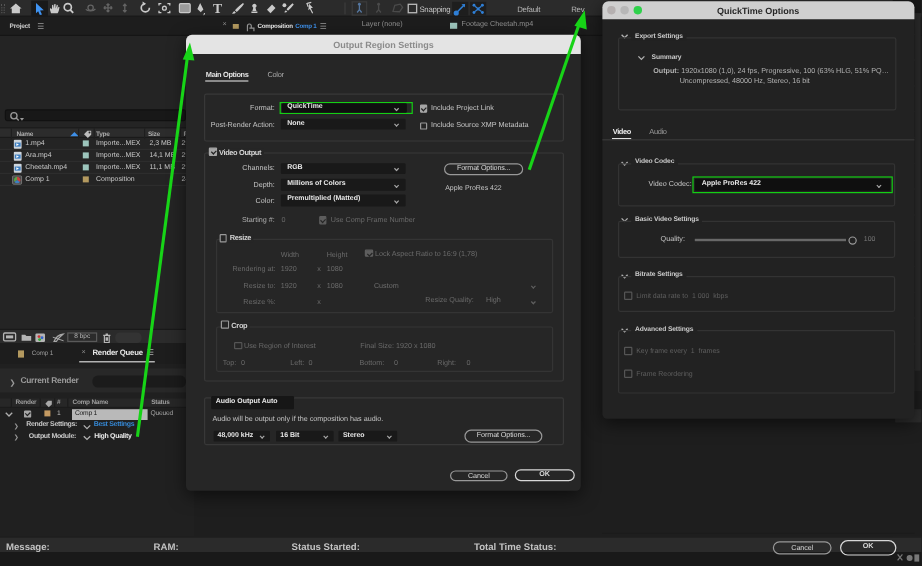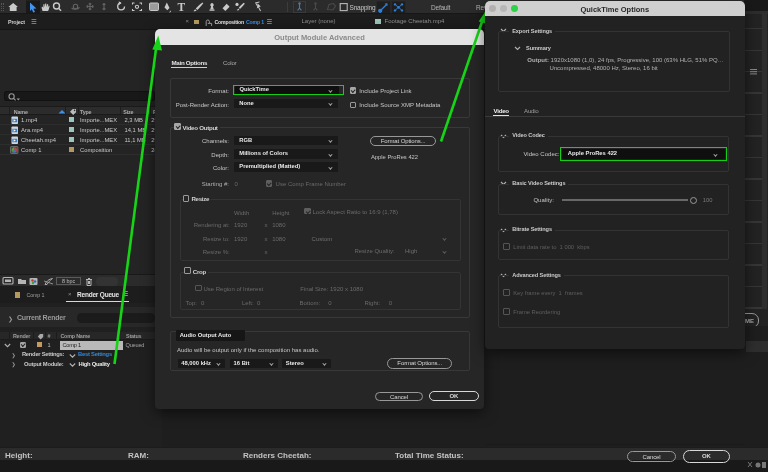--- a/index.html
+++ b/index.html
@@ -260,33 +260,33 @@
   <div class="a" style="left:0;top:326px;width:24px;height:121px;background:#1e1e1e"></div>
   <div class="a" style="left:2px;top:341px;width:22px;height:11px;background:#2e2e2e"></div>
   <svg class="a" width="24" height="12" style="left:0;top:459px;z-index:2">
       <path d="M4 3 l4 5 M8 3 l-4 5" stroke="#777" stroke-width="1"></path>
       <circle cx="14" cy="6" r="2.5" fill="#777"></circle>
       <rect x="18" y="3" width="4" height="6" fill="#777"></rect>
     </svg>
 </div>
 
 <div class="a" style="left:0;top:447px;width:768px;height:12.5px;background:#2b2b2b;border-top:1px solid #1c1c1c">
-  <span class="a" style="left:5px;top:2.5px;font-size:8px;letter-spacing:0;font-weight:bold;color:#c3c3c3">Height:</span>
+  <span class="a" style="left:5px;top:2.5px;font-size:8px;letter-spacing:0;font-weight:bold;color:#c3c3c3">Message:</span>
   <span class="a" style="left:128px;top:2.5px;font-size:8px;letter-spacing:0;font-weight:bold;color:#c3c3c3">RAM:</span>
-  <span class="a" style="left:243px;top:2.5px;font-size:8px;letter-spacing:0;font-weight:bold;color:#c3c3c3">Renders Cheetah:</span>
+  <span class="a" style="left:243px;top:2.5px;font-size:8px;letter-spacing:0;font-weight:bold;color:#c3c3c3">Status Started:</span>
   <span class="a" style="left:395px;top:2.5px;font-size:8px;letter-spacing:0;font-weight:bold;color:#c3c3c3">Total Time Status:</span>
 </div>
 <div class="a" style="left:0;top:459.5px;width:768px;height:12.5px;background:#191919"></div>
 
 <svg class="a" width="768" height="472" style="left:0;top:0;z-index:4;pointer-events:none">
   <path d="M114.5 364 L156.5 45" stroke="#17d417" stroke-width="2.6" fill="none"></path>
   <path d="M152.3 49.5 L158.3 35.5 L162 50.5 Z" fill="#17d417"></path>
 </svg>
 <div class="a" style="left:155px;top:29px;width:329px;height:380px;z-index:3;border-radius:5px 5px 4px 4px;background:#262626;box-shadow:0 4px 14px rgba(0,0,0,.55)">
-  <div class="a" style="left:0;top:0;width:329px;height:15.5px;background:#e4e4e4;border-radius:5px 5px 0 0;text-align:center;font-size:7.5px;font-weight:bold;color:#8b8b8b;padding-top:3.5px;letter-spacing:0">Output Module Advanced</div>
+  <div class="a" style="left:0;top:0;width:329px;height:15.5px;background:#e4e4e4;border-radius:5px 5px 0 0;text-align:center;font-size:7.5px;font-weight:bold;color:#8b8b8b;padding-top:3.5px;letter-spacing:0">Output Region Settings</div>
   <span class="a" style="left:16.5px;top:29.5px;font-size:6.2px;letter-spacing:-0.3px;font-weight:bold;color:#e2e2e2">Main Options</span>
   <div class="a" style="left:16px;top:38px;width:36px;height:1.3px;background:#cdcdcd"></div>
   <span class="a" style="left:68px;top:29.5px;font-size:6.2px;letter-spacing:-0.3px;color:#a8a8a8">Color</span>
   <div class="fs" style="left:15px;top:49px;width:300px;height:39.5px"></div>
   <div class="rlab" style="left:15px;width:59px;top:59.2px">Format:</div>
   <div class="a" style="left:78.4px;top:55.9px;width:110.5px;height:10.2px;border:1.5px solid #14cf14"></div>
   <div class="fld" style="left:79.9px;top:57.4px;width:104px;height:7.3px;line-height:7.3px;padding-left:4.5px;background:#0f0f0f">QuickTime</div>
   <span class="cv" style="left:174.3px;top:59.8px"></span>
   <span class="cb cbc" style="left:194.8px;top:58.3px"></span>
   <div class="lab" style="left:204.2px;top:59px">Include Project Link</div>
@@ -361,21 +361,21 @@
   <span class="cv" style="left:168.3px;top:333.2px"></span>
   <div class="btn" style="left:232.3px;top:329px;width:64.8px;height:10.7px;line-height:9.6px;border-radius:5.5px">Format Options...</div>
   <div class="btn" style="left:219.7px;top:362.6px;width:48.7px;height:9.4px;line-height:8.2px;border-radius:5px">Cancel</div>
   <div class="btn" style="left:274.1px;top:362.2px;width:49.5px;height:10.3px;line-height:8.6px;border-radius:5.5px;border:1.3px solid #d8d8d8;font-weight:bold">OK</div>
 </div>
 
 <svg class="a" width="768" height="472" style="left:0;top:0;z-index:4;pointer-events:none">
   <path d="M441 141.5 L483.5 17.5" stroke="#17d417" stroke-width="2.6" fill="none"></path>
   <path d="M478.7 21.5 L487.3 8.5 L489 24.5 Z" fill="#17d417"></path>
 </svg>
-<div class="a" style="left:485px;top:1px;width:259.5px;height:348px;z-index:5;border-radius:5px 5px 4px 4px;background:#222;box-shadow:0 4px 14px rgba(0,0,0,.55)">
+<div class="a" style="left:502px;top:1px;width:259.5px;height:348px;z-index:5;border-radius:5px 5px 4px 4px;background:#222;box-shadow:0 4px 14px rgba(0,0,0,.55)">
   <div class="a" style="left:0;top:0;width:259.5px;height:15px;background:#cfcfcf;border-radius:5px 5px 0 0;text-align:center;font-size:7.5px;font-weight:bold;color:#272727;padding-top:3.5px;letter-spacing:0">QuickTime Options</div>
   <div class="a" style="left:4.2px;top:4.3px;width:6.8px;height:6.8px;border-radius:50%;background:#b5b0b0"></div>
   <div class="a" style="left:15px;top:4.3px;width:6.8px;height:6.8px;border-radius:50%;background:#b7b7b7"></div>
   <div class="a" style="left:26.1px;top:4.3px;width:6.8px;height:6.8px;border-radius:50%;background:#2fd14b"></div>
   <svg class="a" width="7" height="5" style="left:15px;top:27.2px">
       <path d="M1 1 L3.5 3.5 L6 1" stroke="#b0b0b0" fill="none" stroke-width="1.1"></path>
     </svg>
   <span class="hdr8" style="left:24.2px;top:26.6px">Export Settings</span>
   <div class="fs" style="left:13px;top:29.7px;width:232px;height:61px;border-color:#333"></div>
   <svg class="a" width="7" height="5" style="left:28.5px;top:44.6px">

